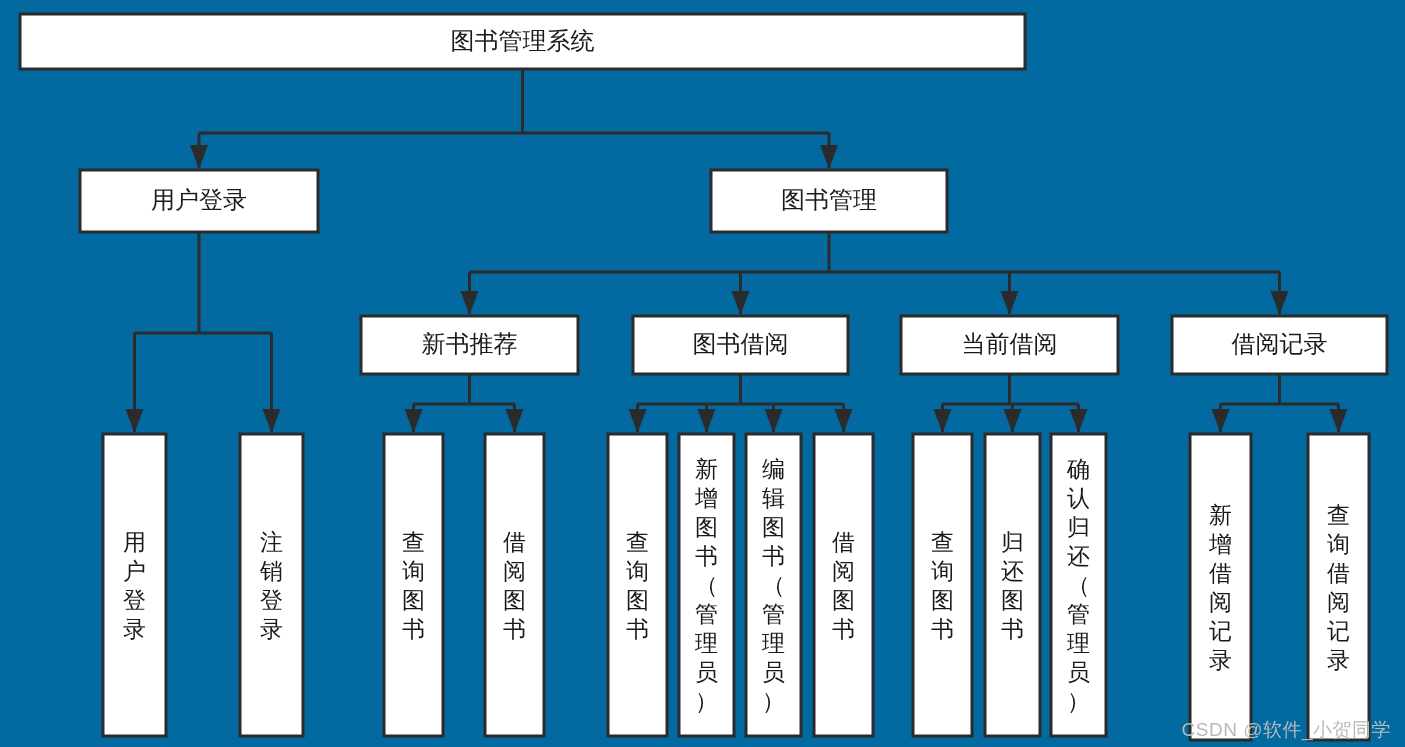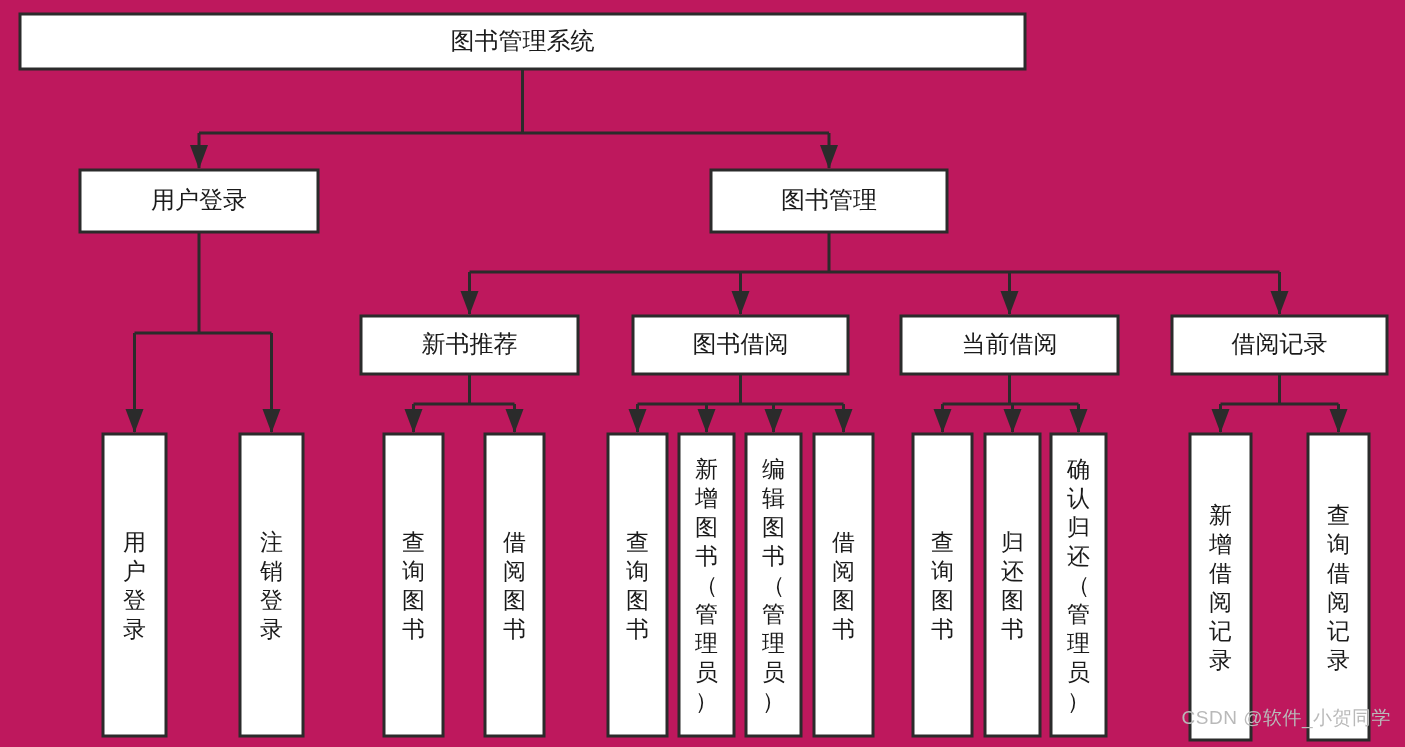--- a/index.html
+++ b/index.html
@@ -7,21 +7,21 @@
     padding: 0;
     background: #ffffff;
   }
   body {
     font-family: "Liberation Sans", "DejaVu Sans", sans-serif;
   }
   #diagram-root {
     position: relative;
     width: 1405px;
     height: 747px;
-    background: #be185d;
+    background: #0369a1;
     overflow: hidden;
   }
   svg.diagram-canvas {
     position: absolute;
     top: 0;
     left: 0;
     width: 1405px;
     height: 747px;
     display: block;
   }
@@ -48,21 +48,21 @@
   }
   .node-label-v {
     font-family: "Liberation Sans", "DejaVu Sans", sans-serif;
     font-size: 23px;
     fill: #1a1a1a;
     text-anchor: middle;
   }
   .watermark {
     position: absolute;
     right: 14px;
-    bottom: 16px;
+    bottom: 4px;
     font-family: "Liberation Sans", "DejaVu Sans", sans-serif;
     font-size: 19px;
     color: #b9b9b9;
     letter-spacing: 0.5px;
     white-space: nowrap;
     user-select: none;
   }
 </style>
 </head>
 <body>

